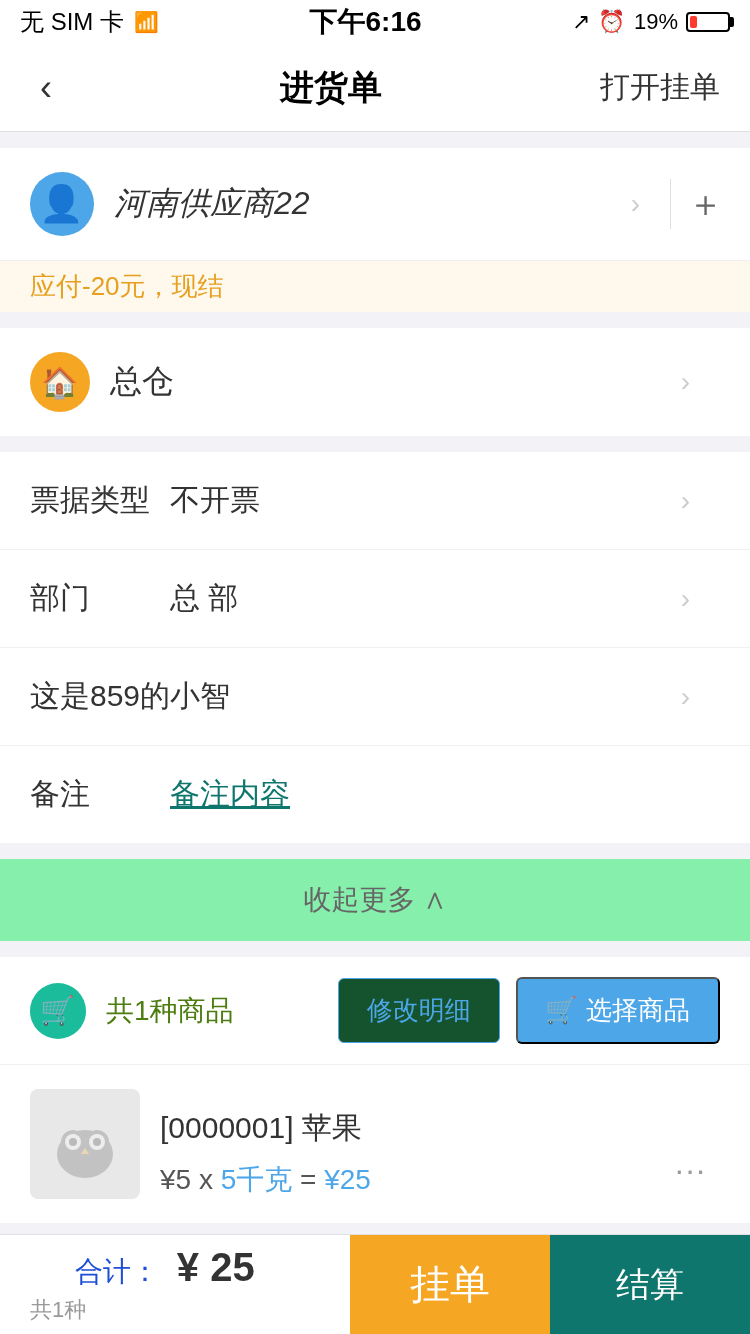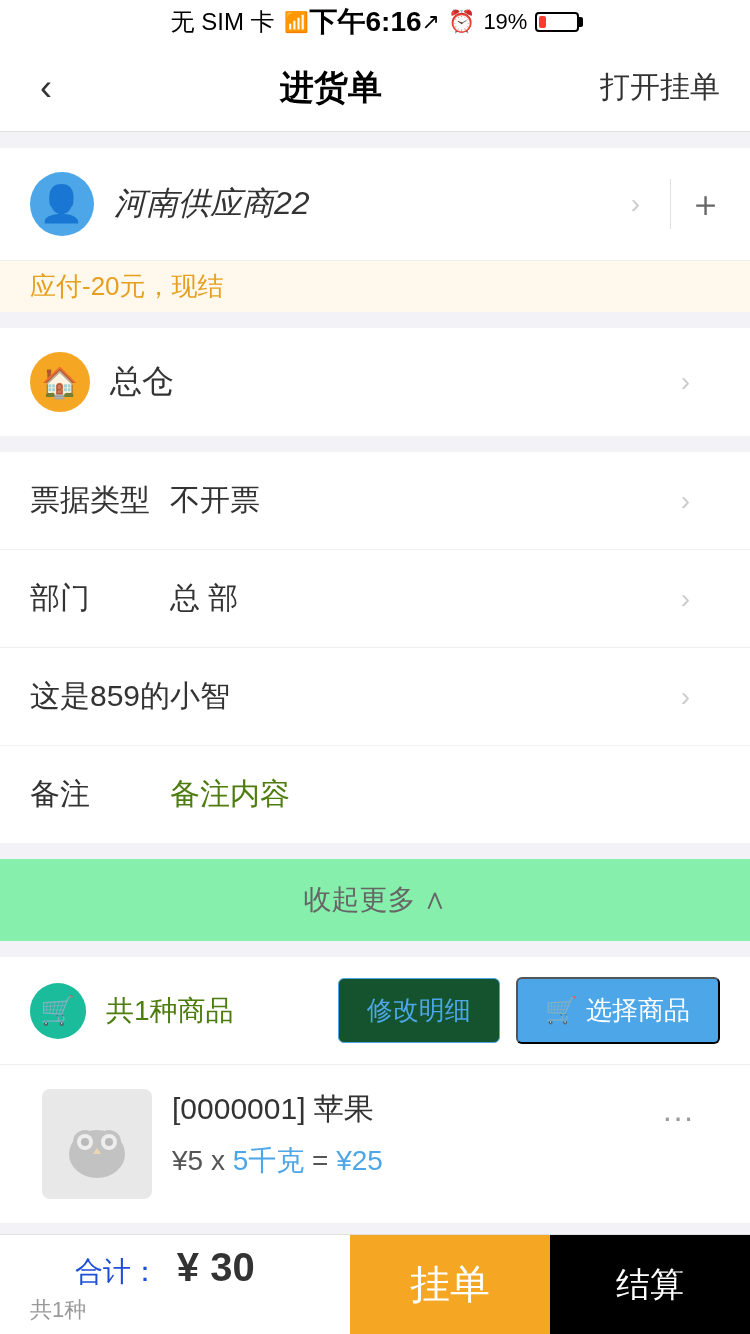--- a/index.html
+++ b/index.html
@@ -13,21 +13,21 @@
       color: #333;
       overflow-x: hidden;
     }
 
     
     .status-bar {
       height: 44px;
       background: #fff;
       display: flex;
       align-items: center;
-      justify-content: center;
+      justify-content: space-between;
       padding: 12px 20px;
       font-size: 24px;
       color: #000;
     }
     .status-left { display: flex; align-items: center; gap: 10px; }
     .status-center { font-size: 28px; font-weight: 600; }
     .status-right { display: flex; align-items: center; gap: 8px; font-size: 22px; }
     .wifi-icon { font-size: 20px; }
     .battery-bar {
       width: 44px; height: 20px; border: 2px solid #000; border-radius: 4px; position: relative;
@@ -145,21 +145,21 @@
       font-size: 30px;
       color: #333;
       width: 140px;
       flex-shrink: 0;
     }
     .form-value {
       flex: 1;
       font-size: 30px;
       color: #333;
     }
-    .form-value.placeholder { color: #4d7c0f; }
+    .form-value.placeholder { color: #0f766e; text-decoration: underline; }
 
     
     .collapse-row {
       background: #86efac;
       padding: 22px 30px;
       text-align: center;
       font-size: 28px;
       color: #666;
       margin-bottom: 16px;
     }
@@ -197,22 +197,22 @@
       padding: 14px 28px;
       font-size: 26px;
       border-radius: 6px;
       cursor: pointer;
       display: flex; align-items: center; gap: 8px;
     }
 
     
     .product-item {
       display: flex;
-      align-items: flex-start;
-      padding: 24px 42px;
+      align-items: flex-end;
+      padding: 24px 30px;
     }
     .product-thumb {
       width: 110px; height: 110px;
       background: #e8e8e8;
       border-radius: 8px;
       margin-right: 20px;
       display: flex; align-items: center; justify-content: center;
       flex-shrink: 0;
       overflow: hidden;
     }
@@ -256,21 +256,21 @@
     .btn-yellow {
       width: 200px; height: 100px;
       background: #f5a623;
       color: #fff;
       font-size: 40px;
       display: flex; align-items: center; justify-content: center;
       cursor: pointer;
     }
     .btn-green {
       width: 200px; height: 100px;
-      background: #000000;
+      background: #0f766e;
       color: #fff;
       font-size: 34px;
       display: flex; align-items: center; justify-content: center;
       cursor: pointer;
     }
 
     
     .owl-svg { opacity: 0.25; }
   </style>
 </head>
@@ -391,21 +391,21 @@
     </div>
   </div>
 
   <div style="height: 120px;"></div>
 </div>
 
 <div class="bottom-bar">
   <div class="total-area">
     <div>
       <span class="total-label">合计：</span>
-      <span class="total-amount">¥ 30</span>
+      <span class="total-amount">¥ 25</span>
     </div>
     <div class="total-count">共1种</div>
   </div>
   <div class="btn-yellow">
     <span>挂单</span>
   </div>
   <div class="btn-green">
     <span>结算</span>
   </div>
 </div>

